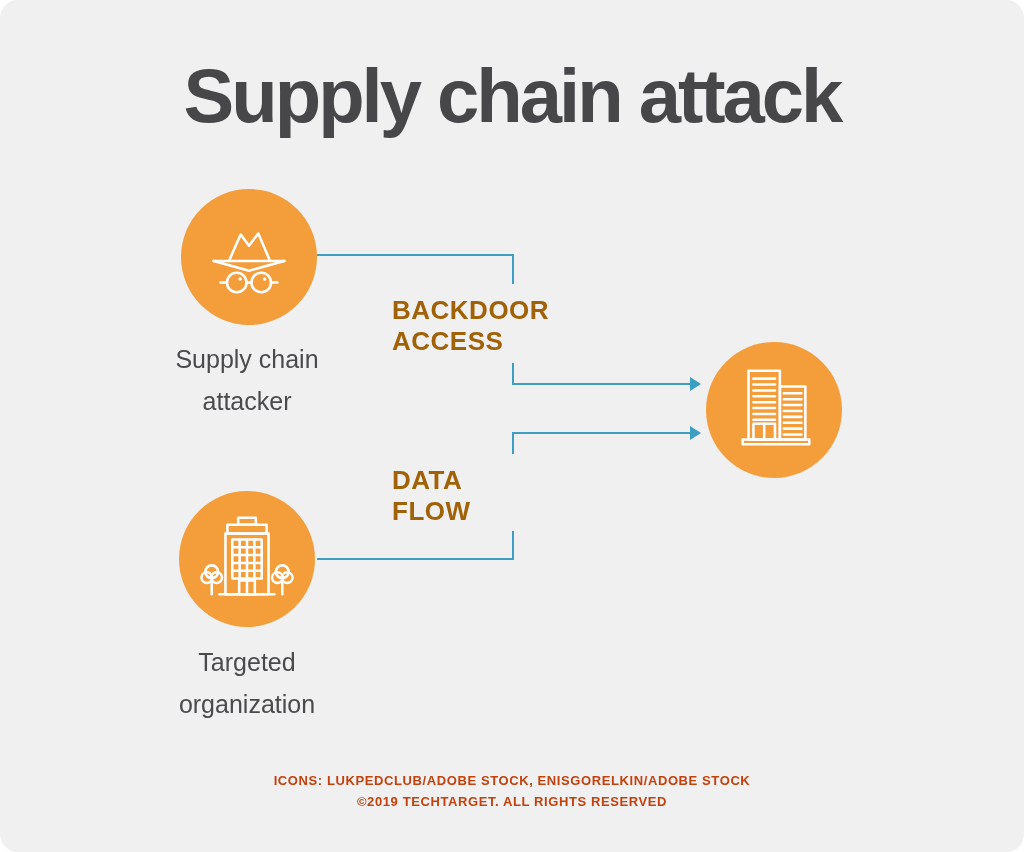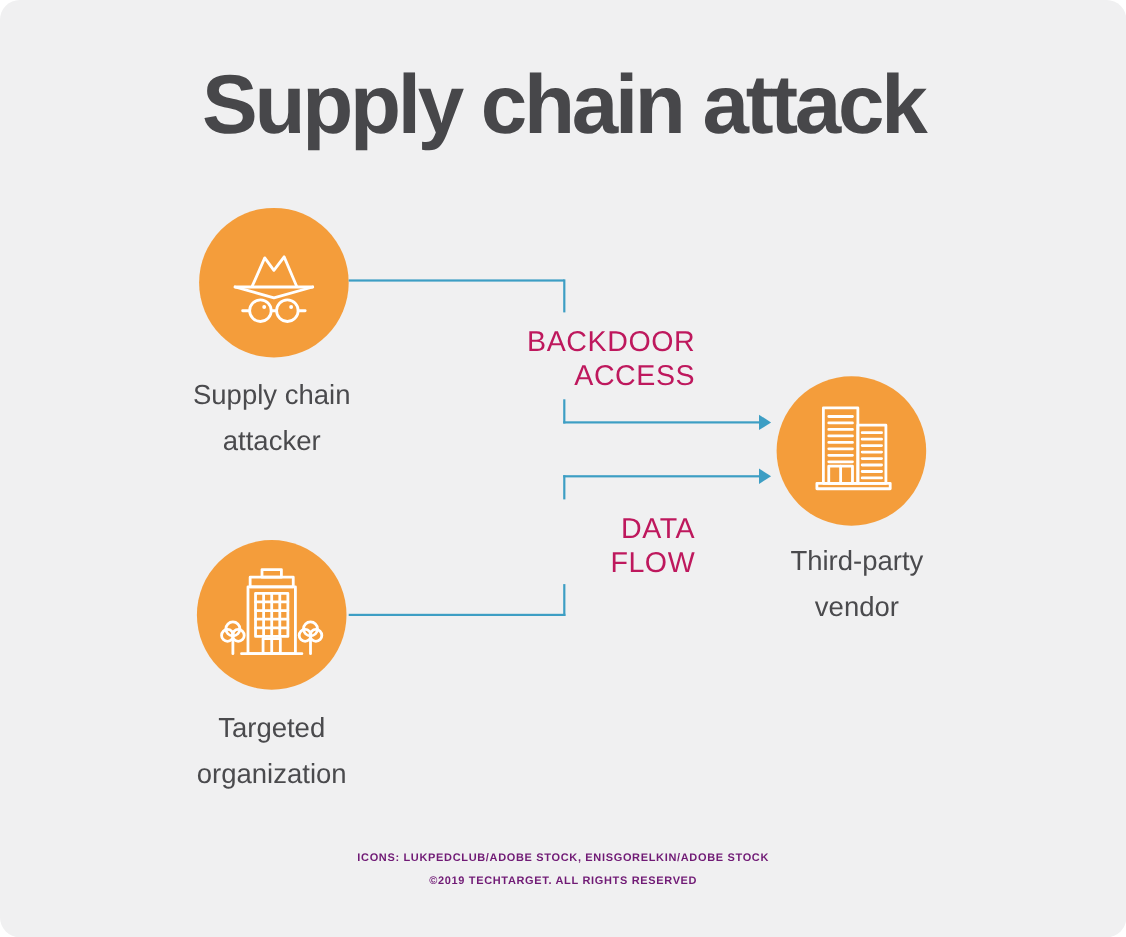--- a/index.html
+++ b/index.html
@@ -47,26 +47,26 @@
     line-height: 42px;
     color: #4a4a4d;
     white-space: pre-line;
   }
   .label-attacker { left: 97px;  top: 338px; }
   .label-org      { left: 97px;  top: 641px; }
   .label-vendor   { left: 629px; top: 489px; }
   .flow-label {
     position: absolute;
     width: 240px;
-    text-align: right;
+    text-align: left;
     font-size: 26px;
     line-height: 31px;
-    font-weight: normal;
+    font-weight: bold;
     letter-spacing: 0.5px;
-    color: #be185d;
+    color: #a16207;
     white-space: pre-line;
   }
   .label-backdoor { left: 392px; top: 295px; }
   .label-dataflow { left: 392px; top: 465px; }
   .line {
     position: absolute;
     background: #3d9ec4;
   }
   .h-line { height: 2px; }
   .v-line { width: 2px; }
@@ -85,25 +85,25 @@
     border-bottom: 7px solid transparent;
     border-left: 11px solid #3d9ec4;
   }
   .ah-backdoor { left: 690px; top: 377px; }
   .ah-dataflow { left: 690px; top: 426px; }
   .footer {
     position: absolute;
     left: 0; top: 770px;
     width: 1024px;
     text-align: center;
-    font-size: 10px;
+    font-size: 13px;
     font-weight: bold;
     letter-spacing: 0.6px;
     line-height: 21px;
-    color: #701a75;
+    color: #c2410c;
   }
   .icon-stroke {
     fill: none;
     stroke: #ffffff;
     stroke-width: 2.6;
     stroke-linecap: round;
     stroke-linejoin: round;
   }
 </style>
 </head>
@@ -158,22 +158,20 @@
     <svg viewBox="0 0 100 100" aria-hidden="true">
       <rect class="icon-stroke" x="24" y="10" width="32" height="70"></rect>
       <path class="icon-stroke" d="M29 18 L51 18 M29 24 L51 24 M29 30 L51 30 M29 36 L51 36 M29 42 L51 42 M29 48 L51 48 M29 54 L51 54 M29 60 L51 60"></path>
       <rect class="icon-stroke" x="29" y="64" width="22" height="16"></rect>
       <path class="icon-stroke" d="M40 64 L40 80"></path>
       <rect class="icon-stroke" x="56" y="26" width="26" height="54"></rect>
       <path class="icon-stroke" d="M60 33 L78 33 M60 39 L78 39 M60 45 L78 45 M60 51 L78 51 M60 57 L78 57 M60 63 L78 63 M60 69 L78 69 M60 75 L78 75"></path>
       <rect class="icon-stroke" x="18" y="80" width="68" height="5"></rect>
     </svg>
   </div>
-  <div class="node-label label-vendor">Third-party
-vendor</div>
 
   <div class="line h-line l-att-h"></div>
   <div class="line v-line l-att-v"></div>
   <div class="flow-label label-backdoor">BACKDOOR
 ACCESS</div>
   <div class="line v-line l-bd-v"></div>
   <div class="line h-line l-bd-h"></div>
   <div class="arrowhead ah-backdoor"></div>
 
   <div class="line h-line l-df-h"></div>

